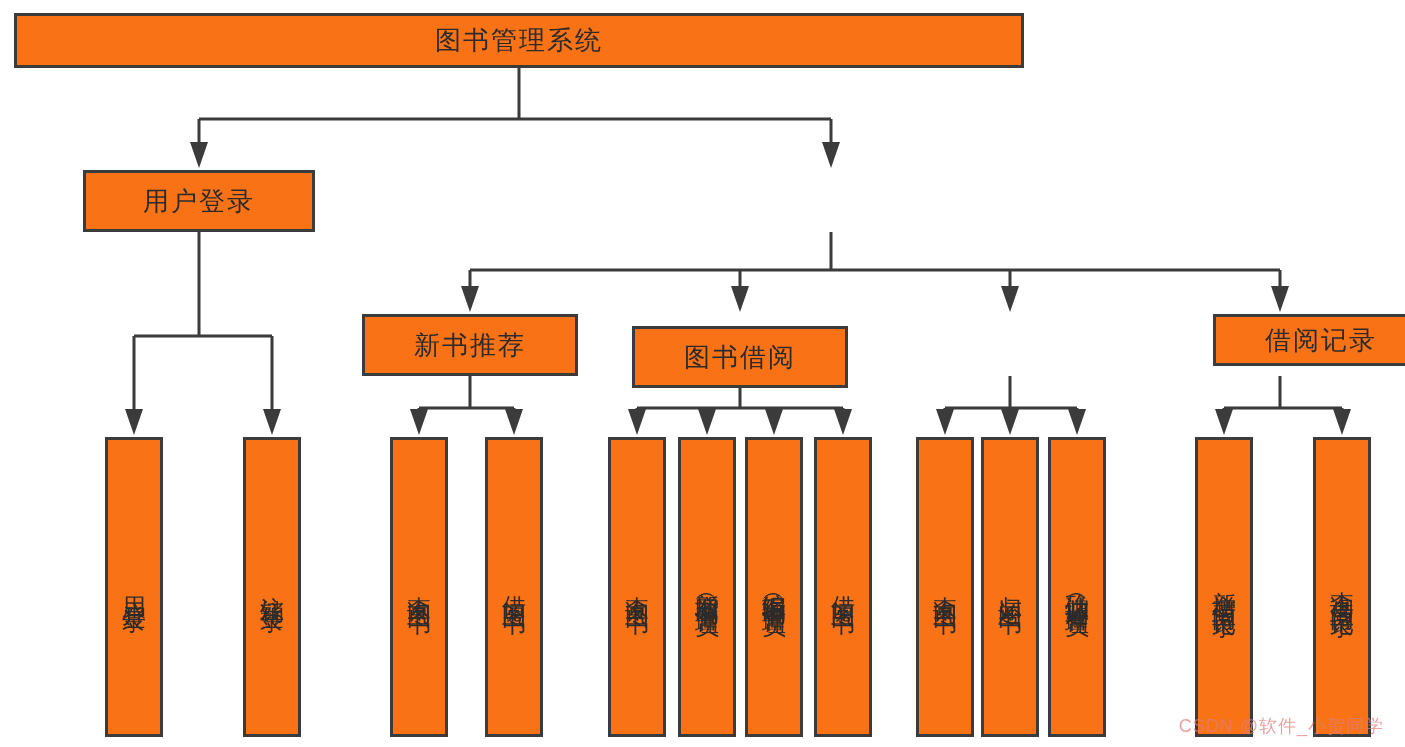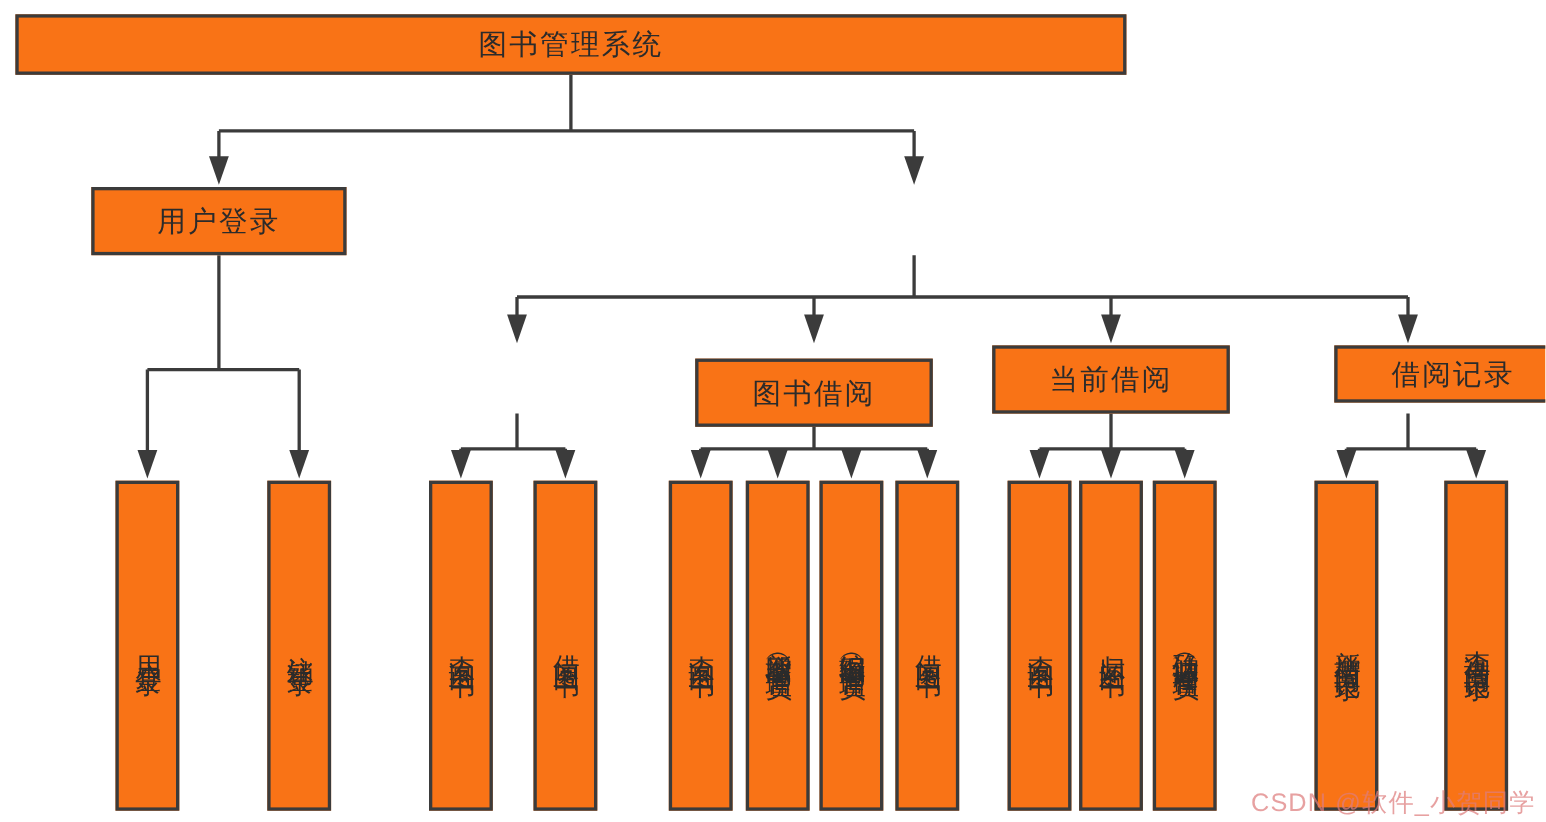--- a/index.html
+++ b/index.html
@@ -61,23 +61,23 @@
   .n-bb-add         { left: 678px;  top: 437px; width: 58px;   height: 300px; letter-spacing: 3px; }
   .n-bb-edit        { left: 745px;  top: 437px; width: 58px;   height: 300px; letter-spacing: 3px; }
   .n-bb-borrow      { left: 814px;  top: 437px; width: 58px;   height: 300px; }
   .n-cb-query       { left: 916px;  top: 437px; width: 58px;   height: 300px; }
   .n-cb-return      { left: 981px;  top: 437px; width: 58px;   height: 300px; }
   .n-cb-confirm     { left: 1048px; top: 437px; width: 58px;   height: 300px; letter-spacing: 3px; }
   .n-br-add         { left: 1195px; top: 437px; width: 58px;   height: 300px; }
   .n-br-query       { left: 1313px; top: 437px; width: 58px;   height: 300px; }
   .watermark {
     position: absolute;
-    right: 9px;
+    right: 21px;
     top: 714px;
-    font-size: 23px;
+    font-size: 18px;
     letter-spacing: 1px;
     color: rgba(222, 125, 125, 0.72);
     z-index: 3;
     white-space: nowrap;
   }
 </style>
 </head>
 <body>
 
 <div class="canvas">
@@ -126,25 +126,25 @@
   </svg>
 
   <div class="node node-h n-root">
     <span>图书管理系统</span>
   </div>
 
   <div class="node node-h n-user-login">
     <span>用户登录</span>
   </div>
 
+  <div class="node node-h n-new-books">
+    <span>新书推荐</span>
+  </div>
   <div class="node node-h n-book-borrow">
     <span>图书借阅</span>
-  </div>
-  <div class="node node-h n-current-borrow">
-    <span>当前借阅</span>
   </div>
   <div class="node node-h n-borrow-records">
     <span>借阅记录</span>
   </div>
 
   <div class="node node-v n-login">
     <span>用户登录</span>
   </div>
   <div class="node node-v n-logout">
     <span>注销登录</span>

